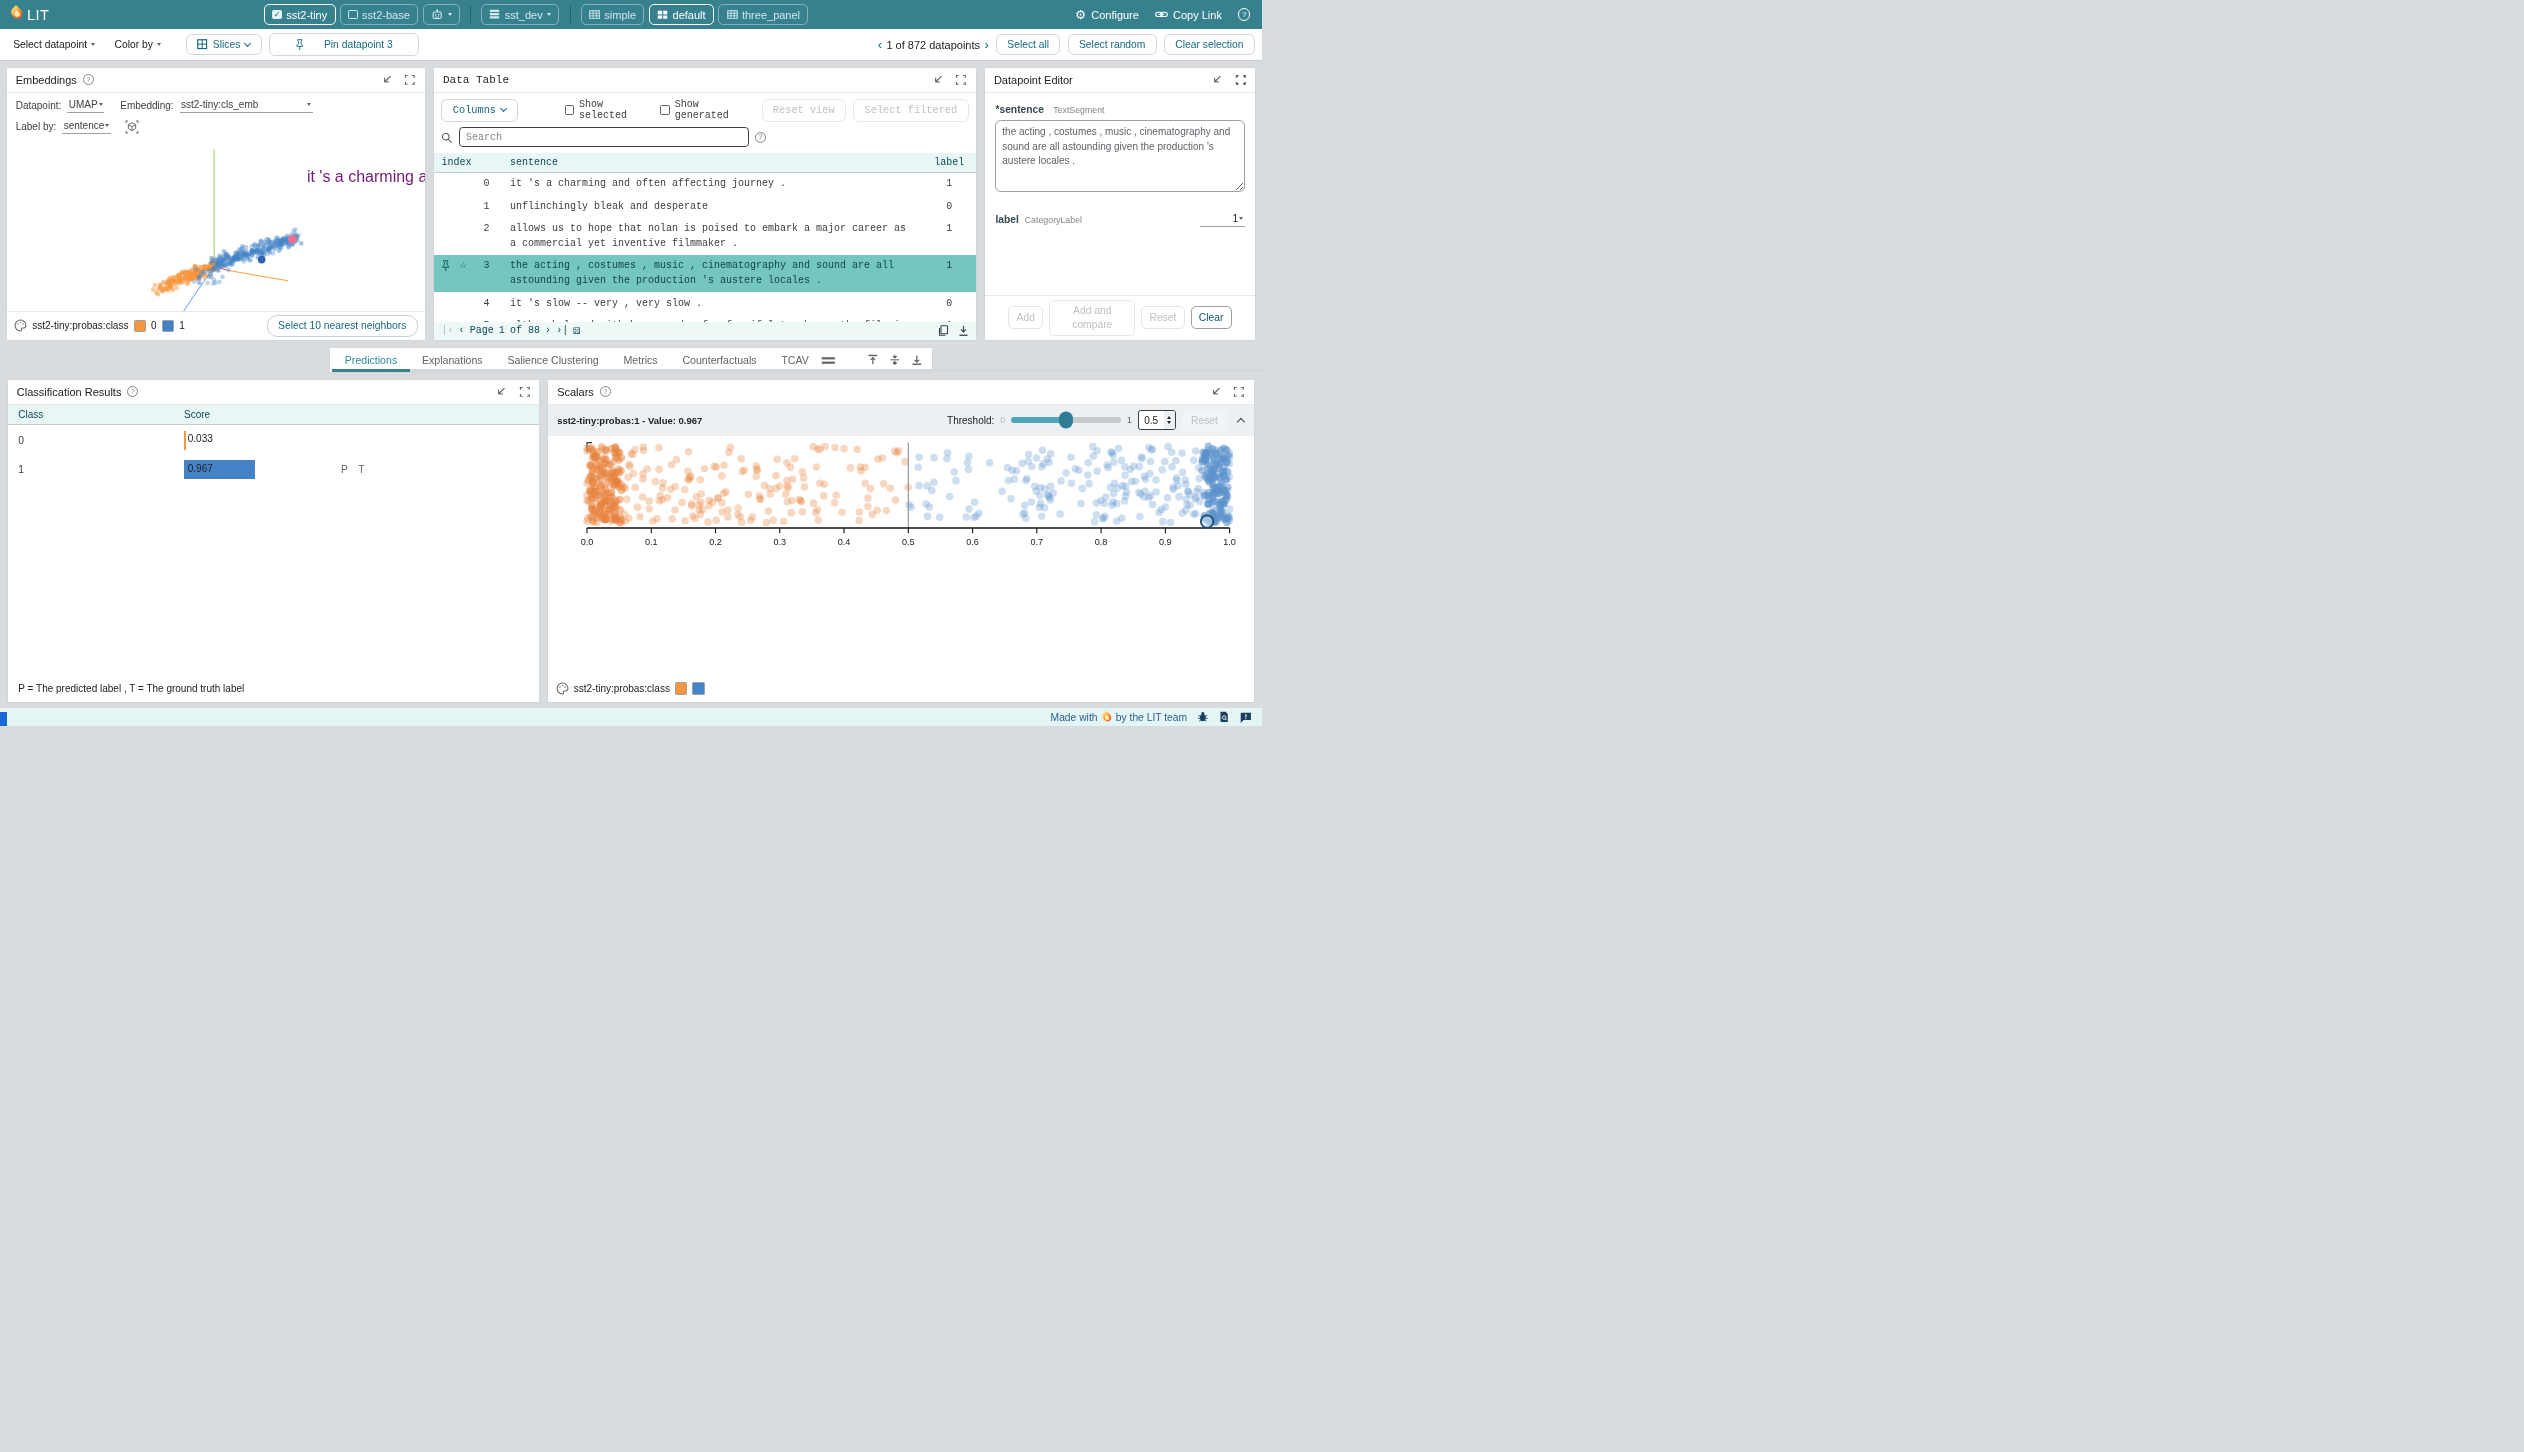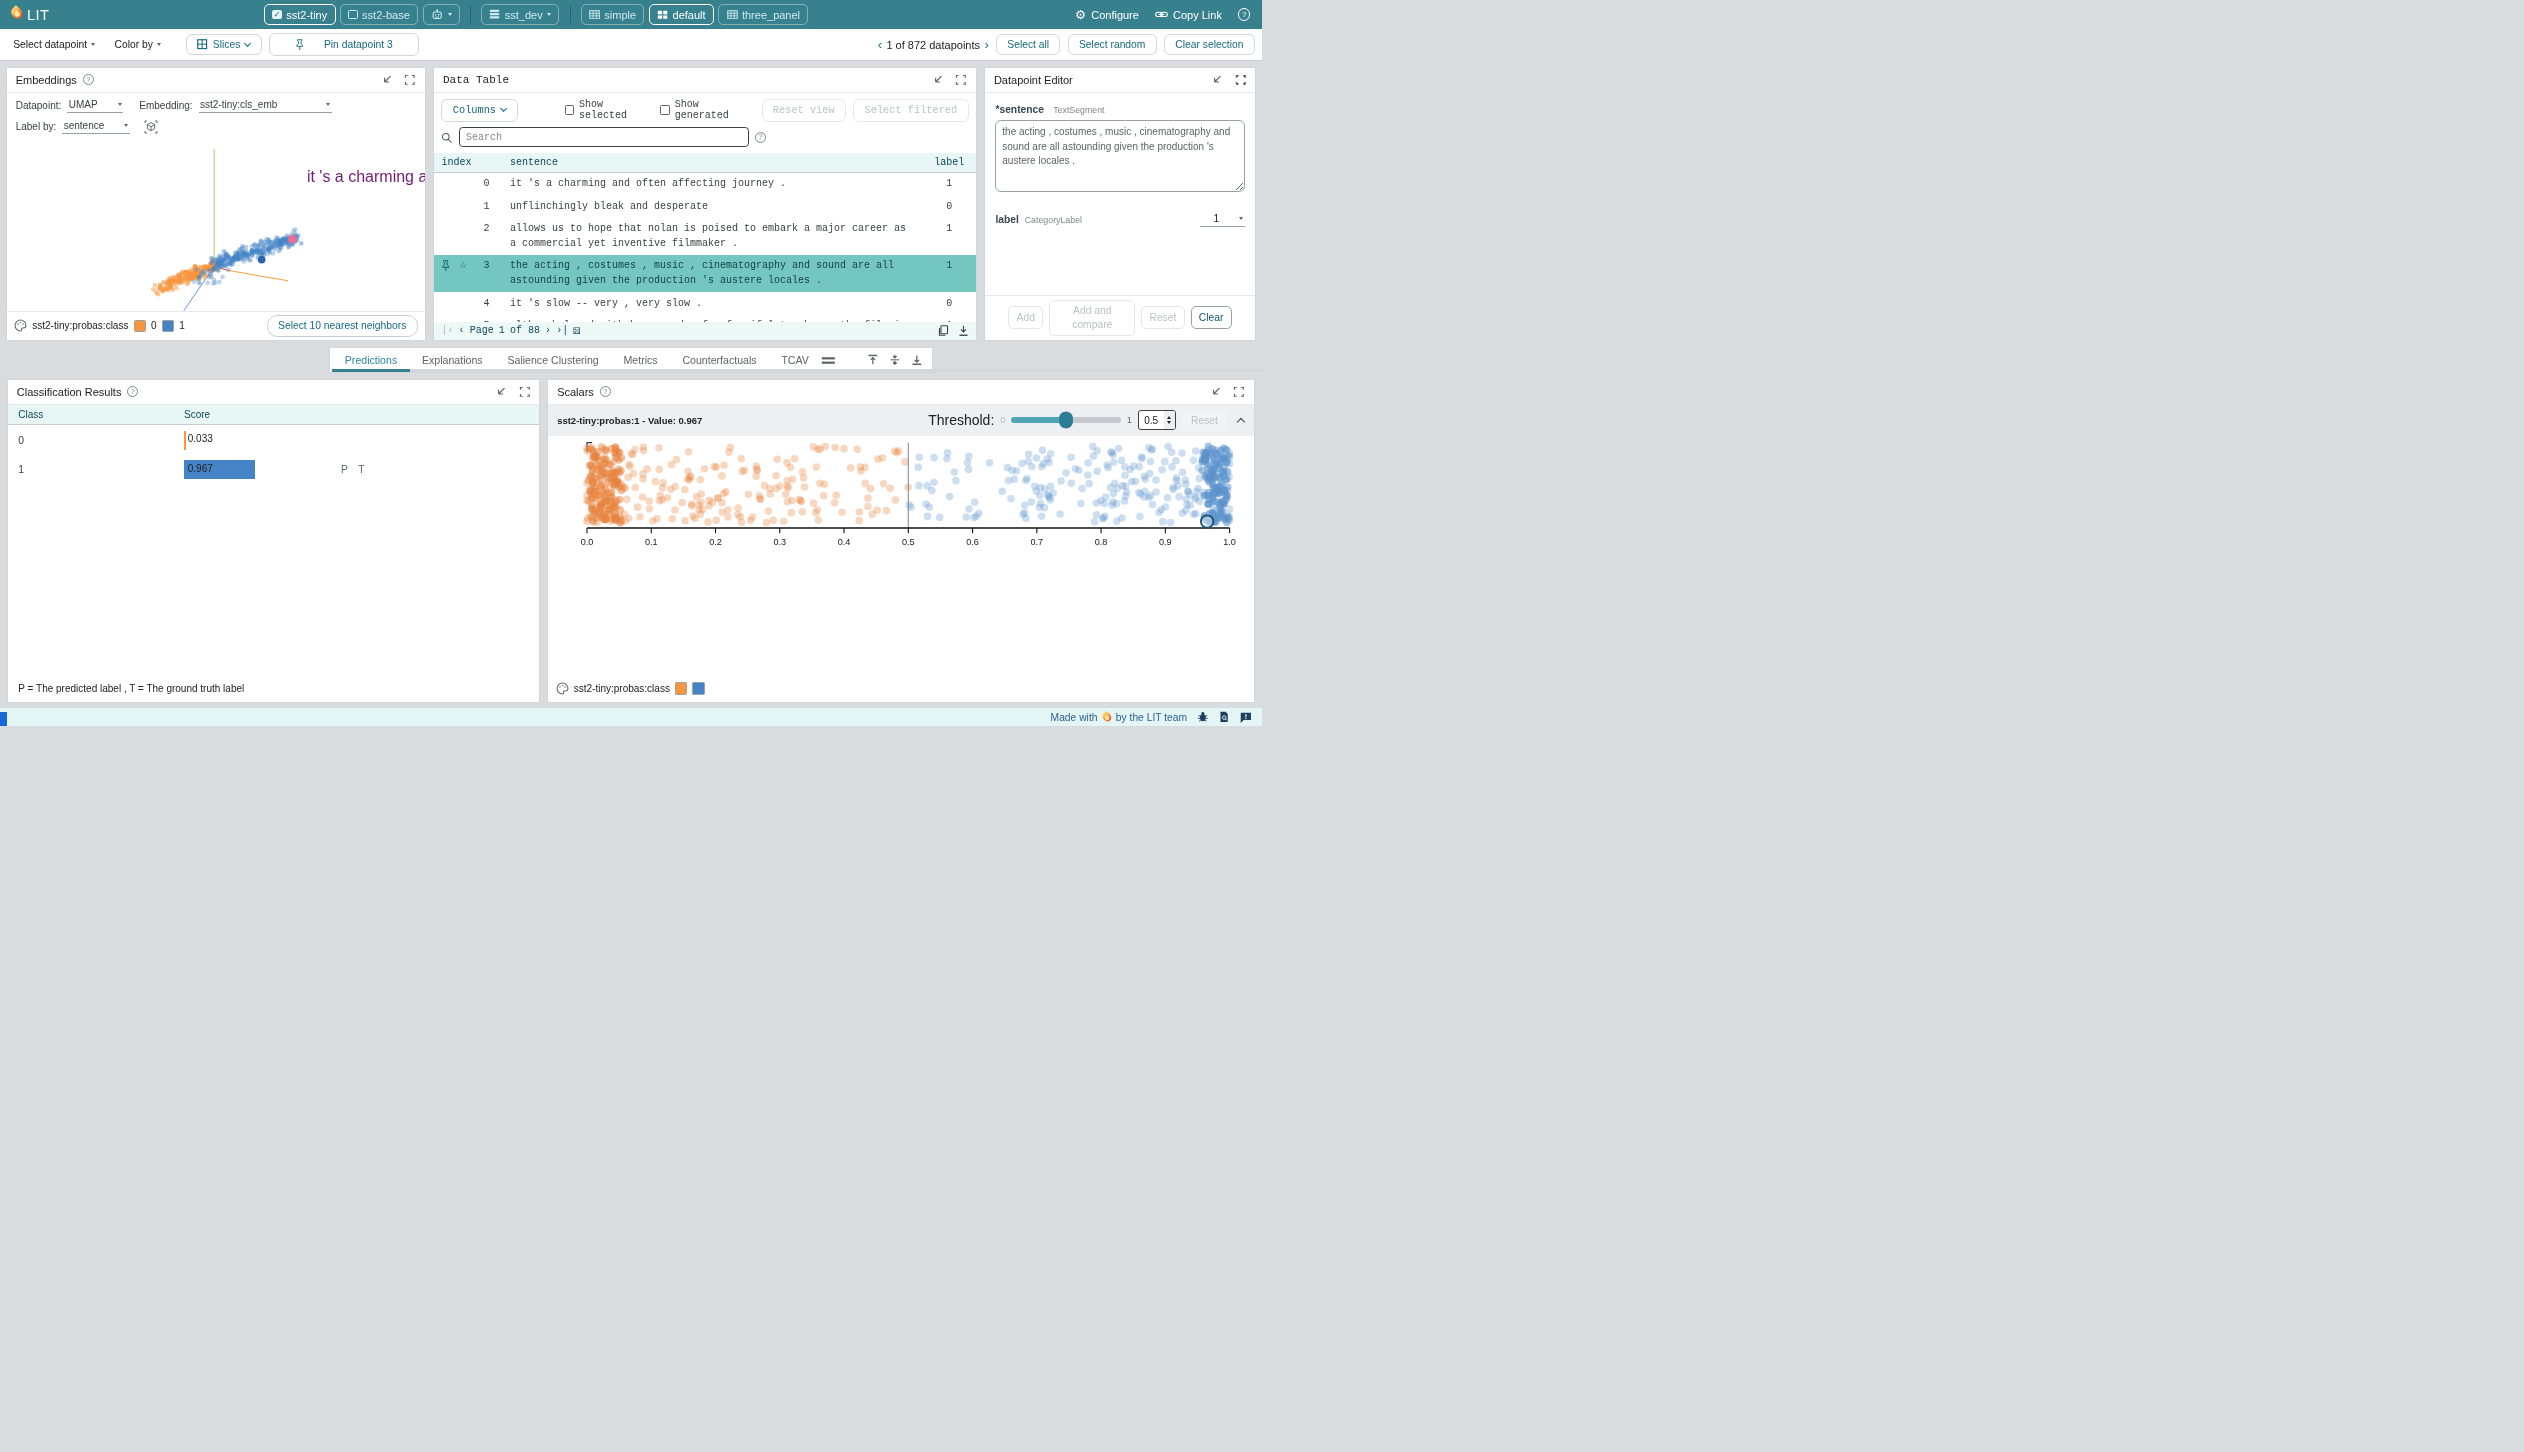--- a/index.html
+++ b/index.html
@@ -42,21 +42,21 @@
   .phead { height:25px; flex:none; display:flex; align-items:center; padding:0 8.8px; border-bottom:0.7px solid #e6e8ea; }
   .ptitle { font-size:11px; color:#202124; }
   .help { width:11px; height:11px; border:1px solid #80868b; border-radius:50%; color:#80868b; font-size:7.3px; display:flex; align-items:center; justify-content:center; margin-left:5.9px; }
   .picos { margin-left:auto; display:flex; gap:11.7px; color:#5f6368; }
   .picos svg { cursor:pointer; }
 
   
   .emb { width:420px; flex:none; }
   .emb-controls { padding:5.9px 8.8px 1.5px; font-size:10px; color:#3c4043; flex:none; }
   .ctl-row { display:flex; align-items:center; gap:5.9px; margin-bottom:5.9px; }
-  .uddl { display:flex; align-items:center; gap:20px; border-bottom:0.7px solid #9aa0a6; padding:0 1.5px 2.2px; cursor:pointer; }
+  .uddl { display:flex; align-items:center; gap:1px; border-bottom:0.7px solid #9aa0a6; padding:0 1.5px 2.2px; cursor:pointer; }
   .emb-plot { flex:1; position:relative; overflow:hidden; }
   .hovertext { position:absolute; left:300px; top:26px; font-size:16px; color:#701a75; white-space:nowrap; }
   .emb-foot { flex:none; height:29px; border-top:0.7px solid #e6e8ea; display:flex; align-items:center; gap:5.1px; padding:0 7.3px; font-size:10px; color:#202124; }
   .sq { width:12.4px; height:12.4px; border:1.1px solid #9aa0a6; border-radius:1.5px; }
   .pill { margin-left:auto; border:0.7px solid #c9cdd1; border-radius:10.3px; padding:4.4px 10.3px; color:#16697f; font-size:10.3px; cursor:pointer; white-space:nowrap; }
 
   
   .dt { flex:1;font-family:Liberation Mono, monospace; }
   .dt-controls { flex:none; display:flex; align-items:center; gap:13px; padding:5.9px 7.3px 2.9px; }
   .ckrow { display:flex; align-items:center; gap:5.1px; font-size:10px; color:#3c4043; }
@@ -110,21 +110,21 @@
   .bar { height:19px; }
   .barval { position:absolute; left:3.7px; top:2.9px; font-size:10px; color:#202124; white-space:nowrap; }
   .pt { margin-left:13px; font-size:10.3px; color:#5f6368; display:flex; gap:10.3px; }
   .cls-foot { flex:none; padding:7.3px 10.3px; font-size:10px; color:#202124; }
 
   
   .scal { flex:1; }
   .sc-sub { flex:none; height:31px; background:#edf0f2; display:flex; align-items:center; padding:0 8.8px; gap:5.9px; }
   .sc-field { font-size:9.5px; font-weight:bold; color:#202124; }
   .sc-sub .right { margin-left:auto; display:flex; align-items:center; gap:5.9px; }
-  .thl { font-size:14px; color:#202124; }
+  .thl { font-size:10px; color:#202124; }
   .rng0 { font-size:8.8px; color:#b6babd; }
   .rng1 { font-size:8.8px; color:#5f6368; }
   .slider { width:110px; height:5.9px; border-radius:2.9px; background:linear-gradient(to right,#4fa7b5 0 50%,#c6cace 50% 100%); position:relative; cursor:pointer; }
   .thumb { position:absolute; left:50%; top:50%; transform:translate(-50%,-50%); width:14px; height:17px; border-radius:7.3px; background:#2f7d95; }
   .spin { width:38px; height:20px; border:1.2px solid #3c4043; border-radius:2.9px; background:#fff; display:flex; align-items:center; }
   .spin .v { flex:1; text-align:center; font-size:10px; color:#202124; }
   .steppers { width:11px; display:flex; flex-direction:column; align-items:center; gap:2.2px; background:#eceff1; height:100%; justify-content:center; border-radius:0 1.5px 1.5px 0; }
   .stup { width:0;height:0;border-left:2.9px solid transparent;border-right:2.9px solid transparent;border-bottom:3.7px solid #202124; }
   .stdn { width:0;height:0;border-left:2.9px solid transparent;border-right:2.9px solid transparent;border-top:3.7px solid #202124; }
   .rbtn { border:none; background:#f1f3f4; border-radius:4.4px; padding:5.1px 9.5px; font-size:10.3px; color:#bdc1c6; font-family:inherit; }

